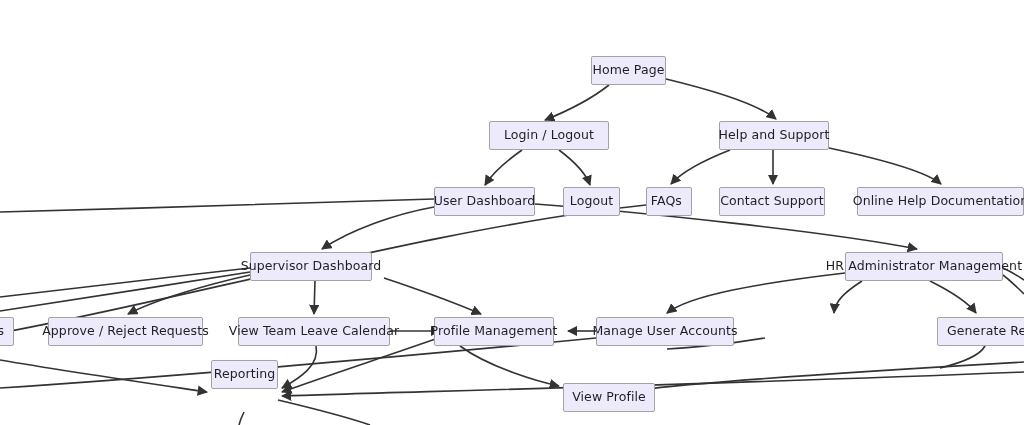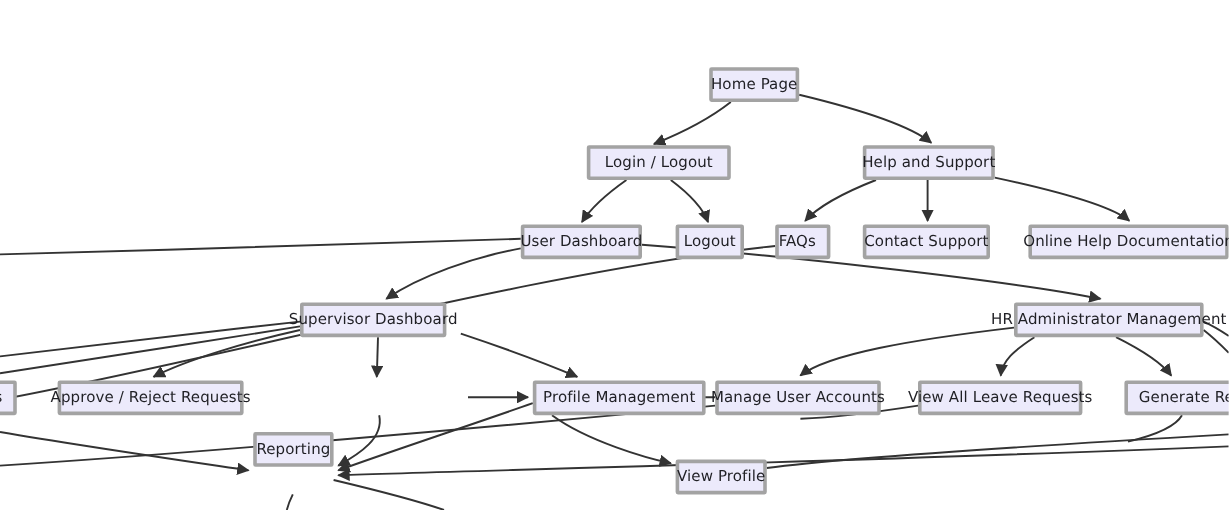--- a/index.html
+++ b/index.html
@@ -20,21 +20,21 @@
     left: 0;
     top: 0;
     width: 1024px;
     height: 425px;
     pointer-events: none;
   }
   .node {
     position: absolute;
     box-sizing: border-box;
     background: #ECEAFB;
-    border: 3px solid #a3a3a3;
+    border: 1px solid #a3a3a3;
     border-radius: 2px;
     color: #1f1f24;
     font-size: 12.5px;
     line-height: 1;
     display: flex;
     align-items: center;
     justify-content: center;
     white-space: nowrap;
     height: 29px;
     padding: 0 9px;
@@ -166,38 +166,38 @@
   </div>
 
   <div class="node" style="left:-56px; top:317px; width:70px; justify-content:flex-end;">
     <span class="node-label">ts</span>
   </div>
 
   <div class="node" style="left:48px; top:317px; width:155px;">
     <span class="node-label">Approve / Reject Requests</span>
   </div>
 
-
-  <div class="node" style="left:444px; top:317px; width:144px;">
+  <div class="node" style="left:238px; top:317px; width:152px;">
+    <span class="node-label">View Team Leave Calendar</span>
+  </div>
+
+  <div class="node" style="left:434px; top:317px; width:120px;">
     <span class="node-label">Profile Management</span>
   </div>
 
   <div class="node" style="left:596px; top:317px; width:138px;">
     <span class="node-label">Manage User Accounts</span>
   </div>
 
-  <div class="node" style="left:765px; top:317px; width:137px;">
-    <span class="node-label">View All Leave Requests</span>
-  </div>
 
   <div class="node" style="left:937px; top:317px; width:100px; justify-content:flex-start;">
     <span class="node-label">Generate Repo</span>
   </div>
 
   <div class="node" style="left:211px; top:360px; width:67px;">
     <span class="node-label">Reporting</span>
   </div>
 
-  <div class="node" style="left:563px; top:383px; width:76px;">
+  <div class="node" style="left:563px; top:383px; width:92px;">
     <span class="node-label">View Profile</span>
   </div>
 
 </div>
 
 </body></html>

